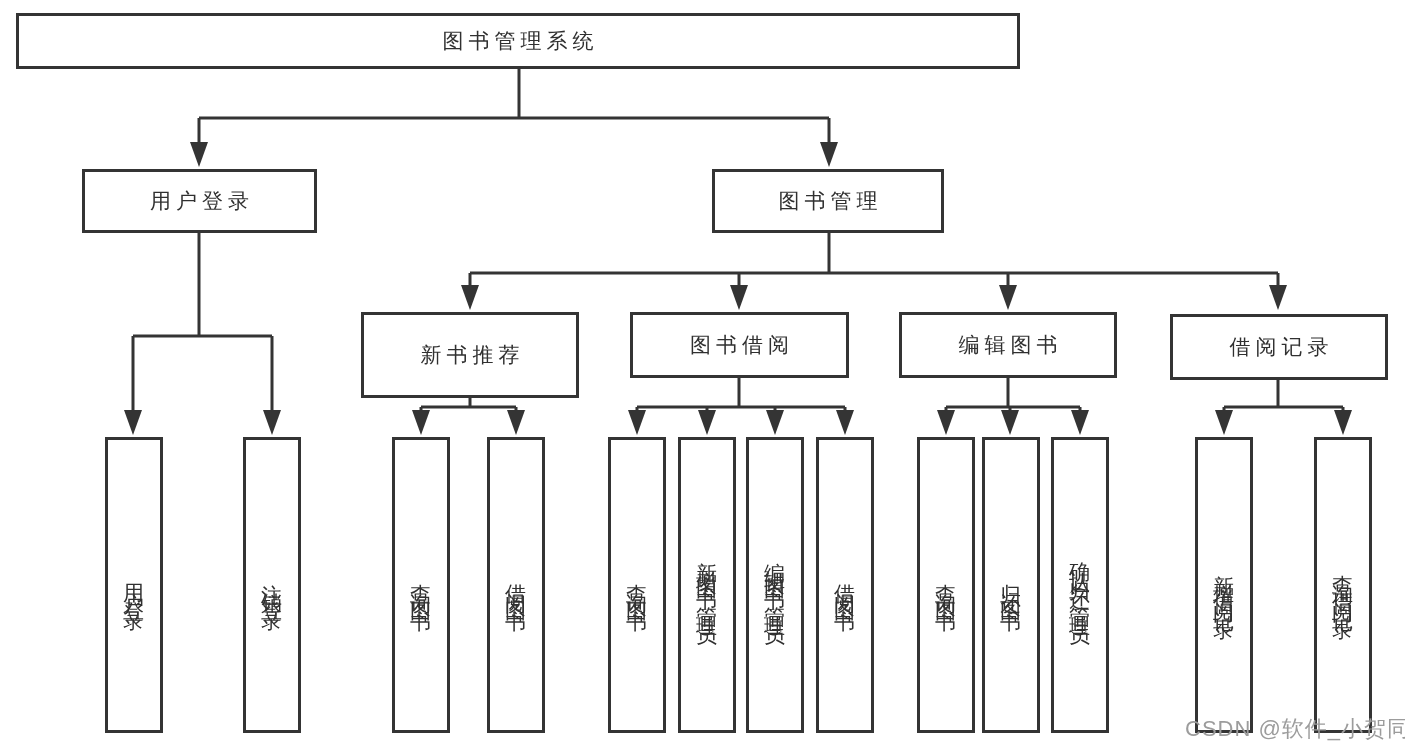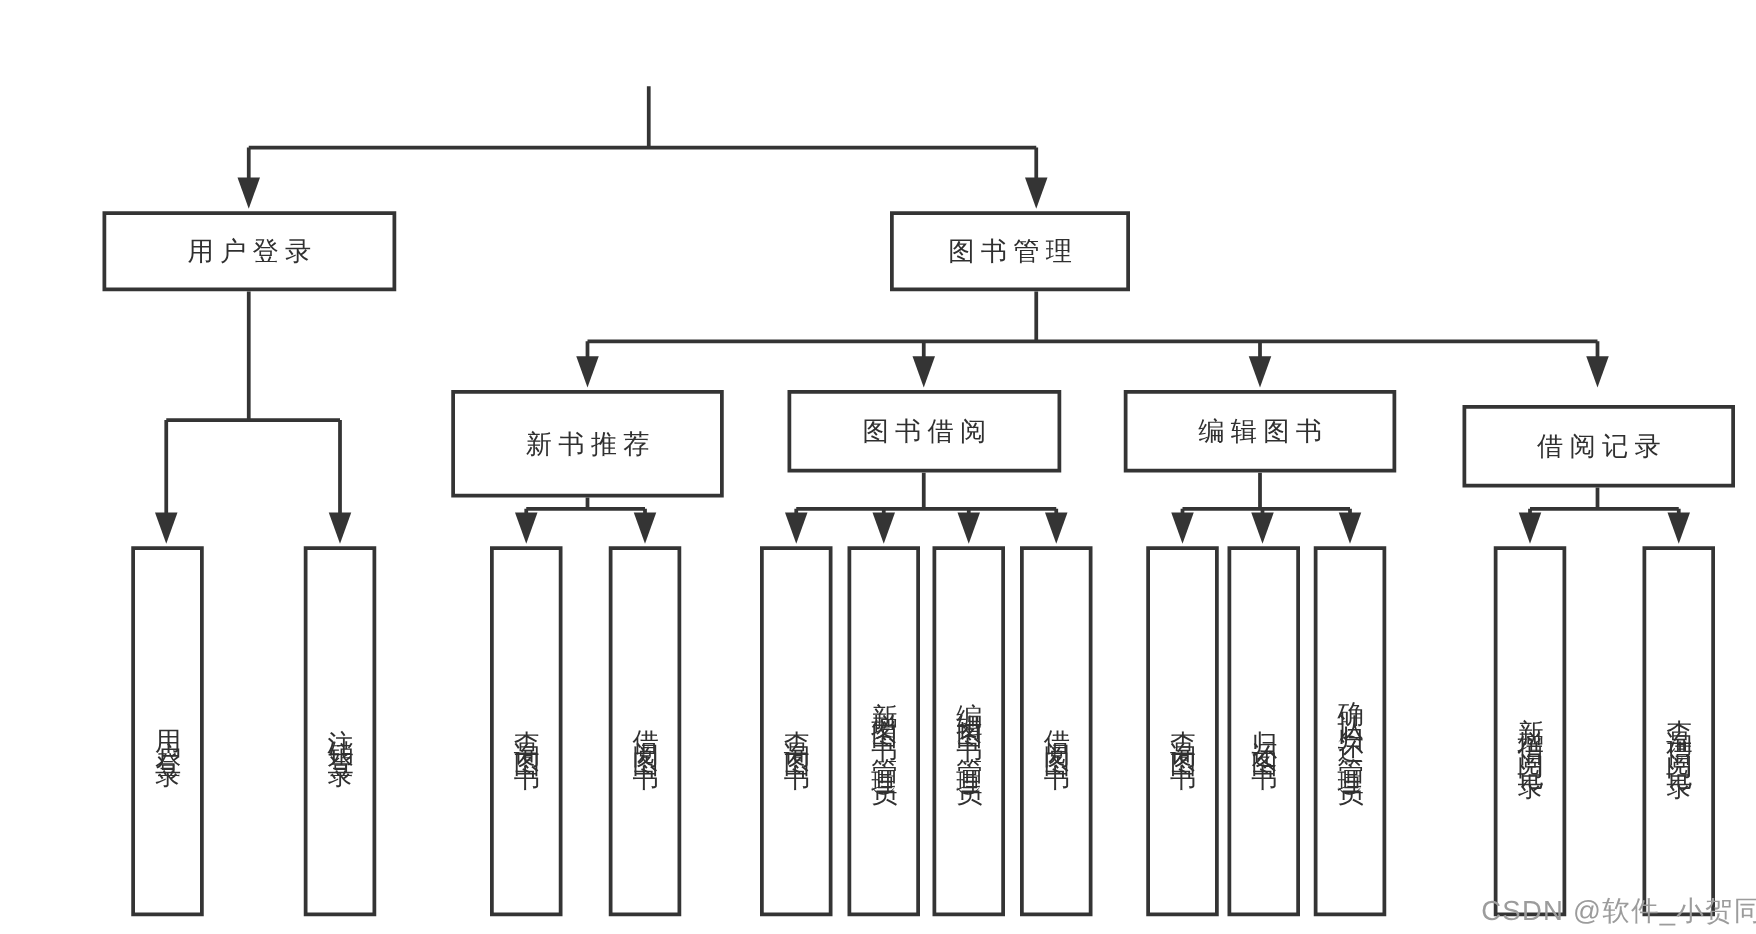--- a/index.html
+++ b/index.html
@@ -115,28 +115,29 @@
       <polygon points="1071,410 1089,410 1080,435"></polygon>
     </g>
 
     <g>
       <path d="M1278 378 V408 M1224 407 H1343 M1224 407 V418 M1343 407 V418"></path>
       <polygon points="1215,410 1233,410 1224,435"></polygon>
       <polygon points="1334,410 1352,410 1343,435"></polygon>
     </g>
   </svg>
 
+  <div class="node" style="left:16px;top:13px;width:1004px;height:56px">图书管理系统</div>
 
   <div class="node" style="left:82px;top:169px;width:235px;height:64px">用户登录</div>
-  <div class="node" style="left:712px;top:169px;width:192px;height:64px">图书管理</div>
+  <div class="node" style="left:712px;top:169px;width:232px;height:64px">图书管理</div>
 
   <div class="node" style="left:361px;top:312px;width:218px;height:86px">新书推荐</div>
   <div class="node" style="left:630px;top:312px;width:219px;height:66px">图书借阅</div>
   <div class="node" style="left:899px;top:312px;width:218px;height:66px">编辑图书</div>
-  <div class="node" style="left:1170px;top:324px;width:218px;height:66px">借阅记录</div>
+  <div class="node" style="left:1170px;top:314px;width:218px;height:66px">借阅记录</div>
 
   <div class="node leaf" style="left:105px;top:437px;width:58px;height:296px">
     <span class="vtext">用户登录</span>
   </div>
   <div class="node leaf" style="left:243px;top:437px;width:58px;height:296px">
     <span class="vtext">注销登录</span>
   </div>
 
   <div class="node leaf" style="left:392px;top:437px;width:58px;height:296px">
     <span class="vtext">查询图书</span>

